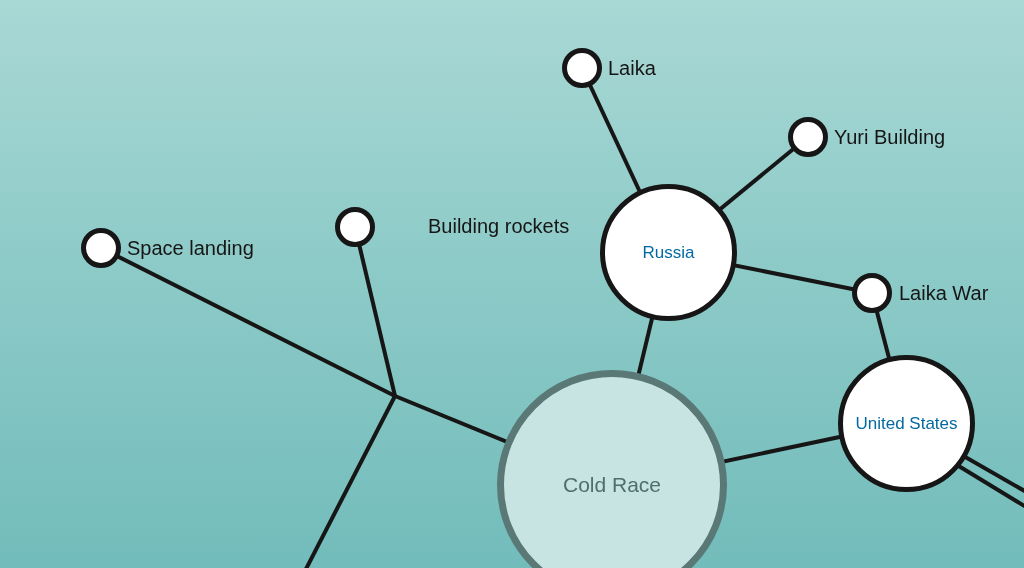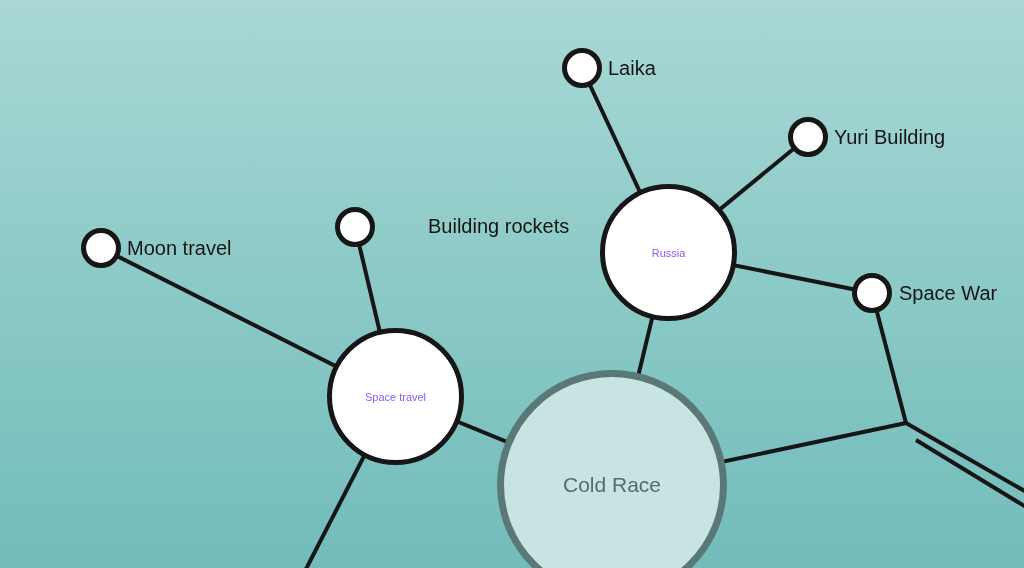--- a/index.html
+++ b/index.html
@@ -30,22 +30,22 @@
     border-radius: 50%;
     background: #ffffff;
     border: 5px solid #161616;
     display: flex;
     align-items: center;
     justify-content: center;
   }
   .node-big {
     width: 137px;
     height: 137px;
-    font-size: 11px;
-    color: #8b5cf6;
+    font-size: 17px;
+    color: #0369a1;
   }
   .node-small {
     width: 40px;
     height: 40px;
   }
   .node-focus {
     width: 230px;
     height: 230px;
     background: #c8e4e2;
     border: 7px solid #5a7875;
@@ -82,33 +82,33 @@
   </svg>
 
   <div class="node node-focus" style="left:497px; top:370px;">
     <span>Cold Race</span>
   </div>
 
   <div class="node node-big" style="left:600px; top:184px;">
     <span>Russia</span>
   </div>
 
-  <div class="node node-big" style="left:327px; top:328px;">
-    <span>Space travel</span>
+
+  <div class="node node-big" style="left:838px; top:355px;">
+    <span>United States</span>
   </div>
-
 
   <div class="node node-small" style="left:562px; top:48px;"></div>
   <div class="ext-label" style="left:608px; top:68px;">Laika</div>
 
   <div class="node node-small" style="left:788px; top:117px;"></div>
   <div class="ext-label" style="left:834px; top:137px;">Yuri Building</div>
 
   <div class="node node-small" style="left:852px; top:273px;"></div>
-  <div class="ext-label" style="left:899px; top:293px;">Space War</div>
+  <div class="ext-label" style="left:899px; top:293px;">Laika War</div>
 
   <div class="node node-small" style="left:81px; top:228px;"></div>
-  <div class="ext-label" style="left:127px; top:248px;">Moon travel</div>
+  <div class="ext-label" style="left:127px; top:248px;">Space landing</div>
 
   <div class="node node-small" style="left:335px; top:207px;"></div>
   <div class="ext-label" style="left:392px; top:226px;margin-left:36px;">Building rockets</div>
 
 </div>
 
 </body></html>

